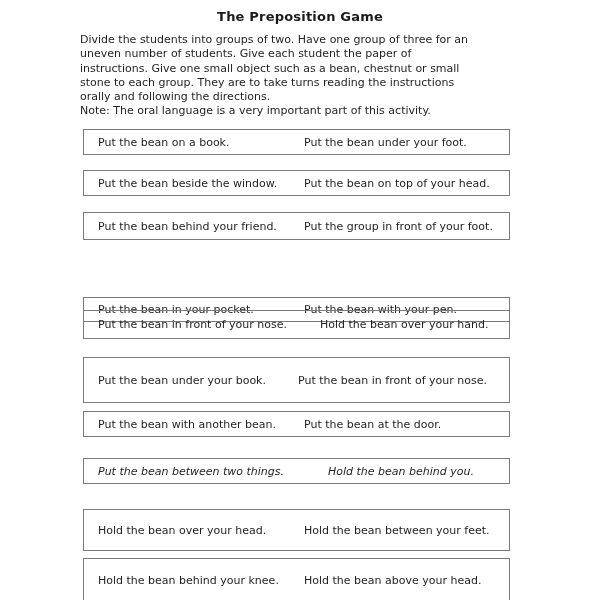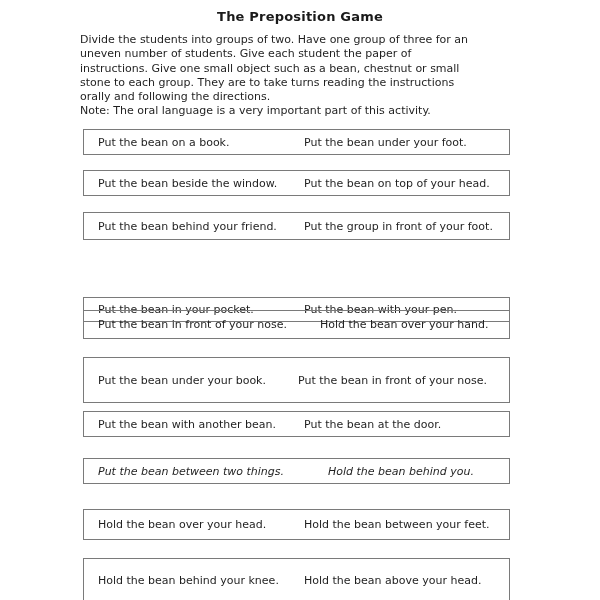--- a/index.html
+++ b/index.html
@@ -54,20 +54,20 @@
   <span class="right">Put the bean in front of your nose.</span>
 </div>
 <div class="box" style="top:411px;height:26px;">
   <span class="left" style="width:206px;">Put the bean with another bean.</span>
   <span class="right">Put the bean at the door.</span>
 </div>
 <div class="box" style="top:458px;height:26px;font-style:italic;">
   <span class="left" style="width:230px;">Put the bean between two things.</span>
   <span class="right">Hold the bean behind you.</span>
 </div>
-<div class="box" style="top:509px;height:31px;">
+<div class="box" style="top:509px;height:42px;">
   <span class="left" style="width:206px;">Hold the bean over your head.</span>
   <span class="right">Hold the bean between your feet.</span>
 </div>
 <div class="box" style="top:558px;height:45px;">
   <span class="left" style="width:206px;">Hold the bean behind your knee.</span>
   <span class="right">Hold the bean above your head.</span>
 </div>
 
 </body></html>

